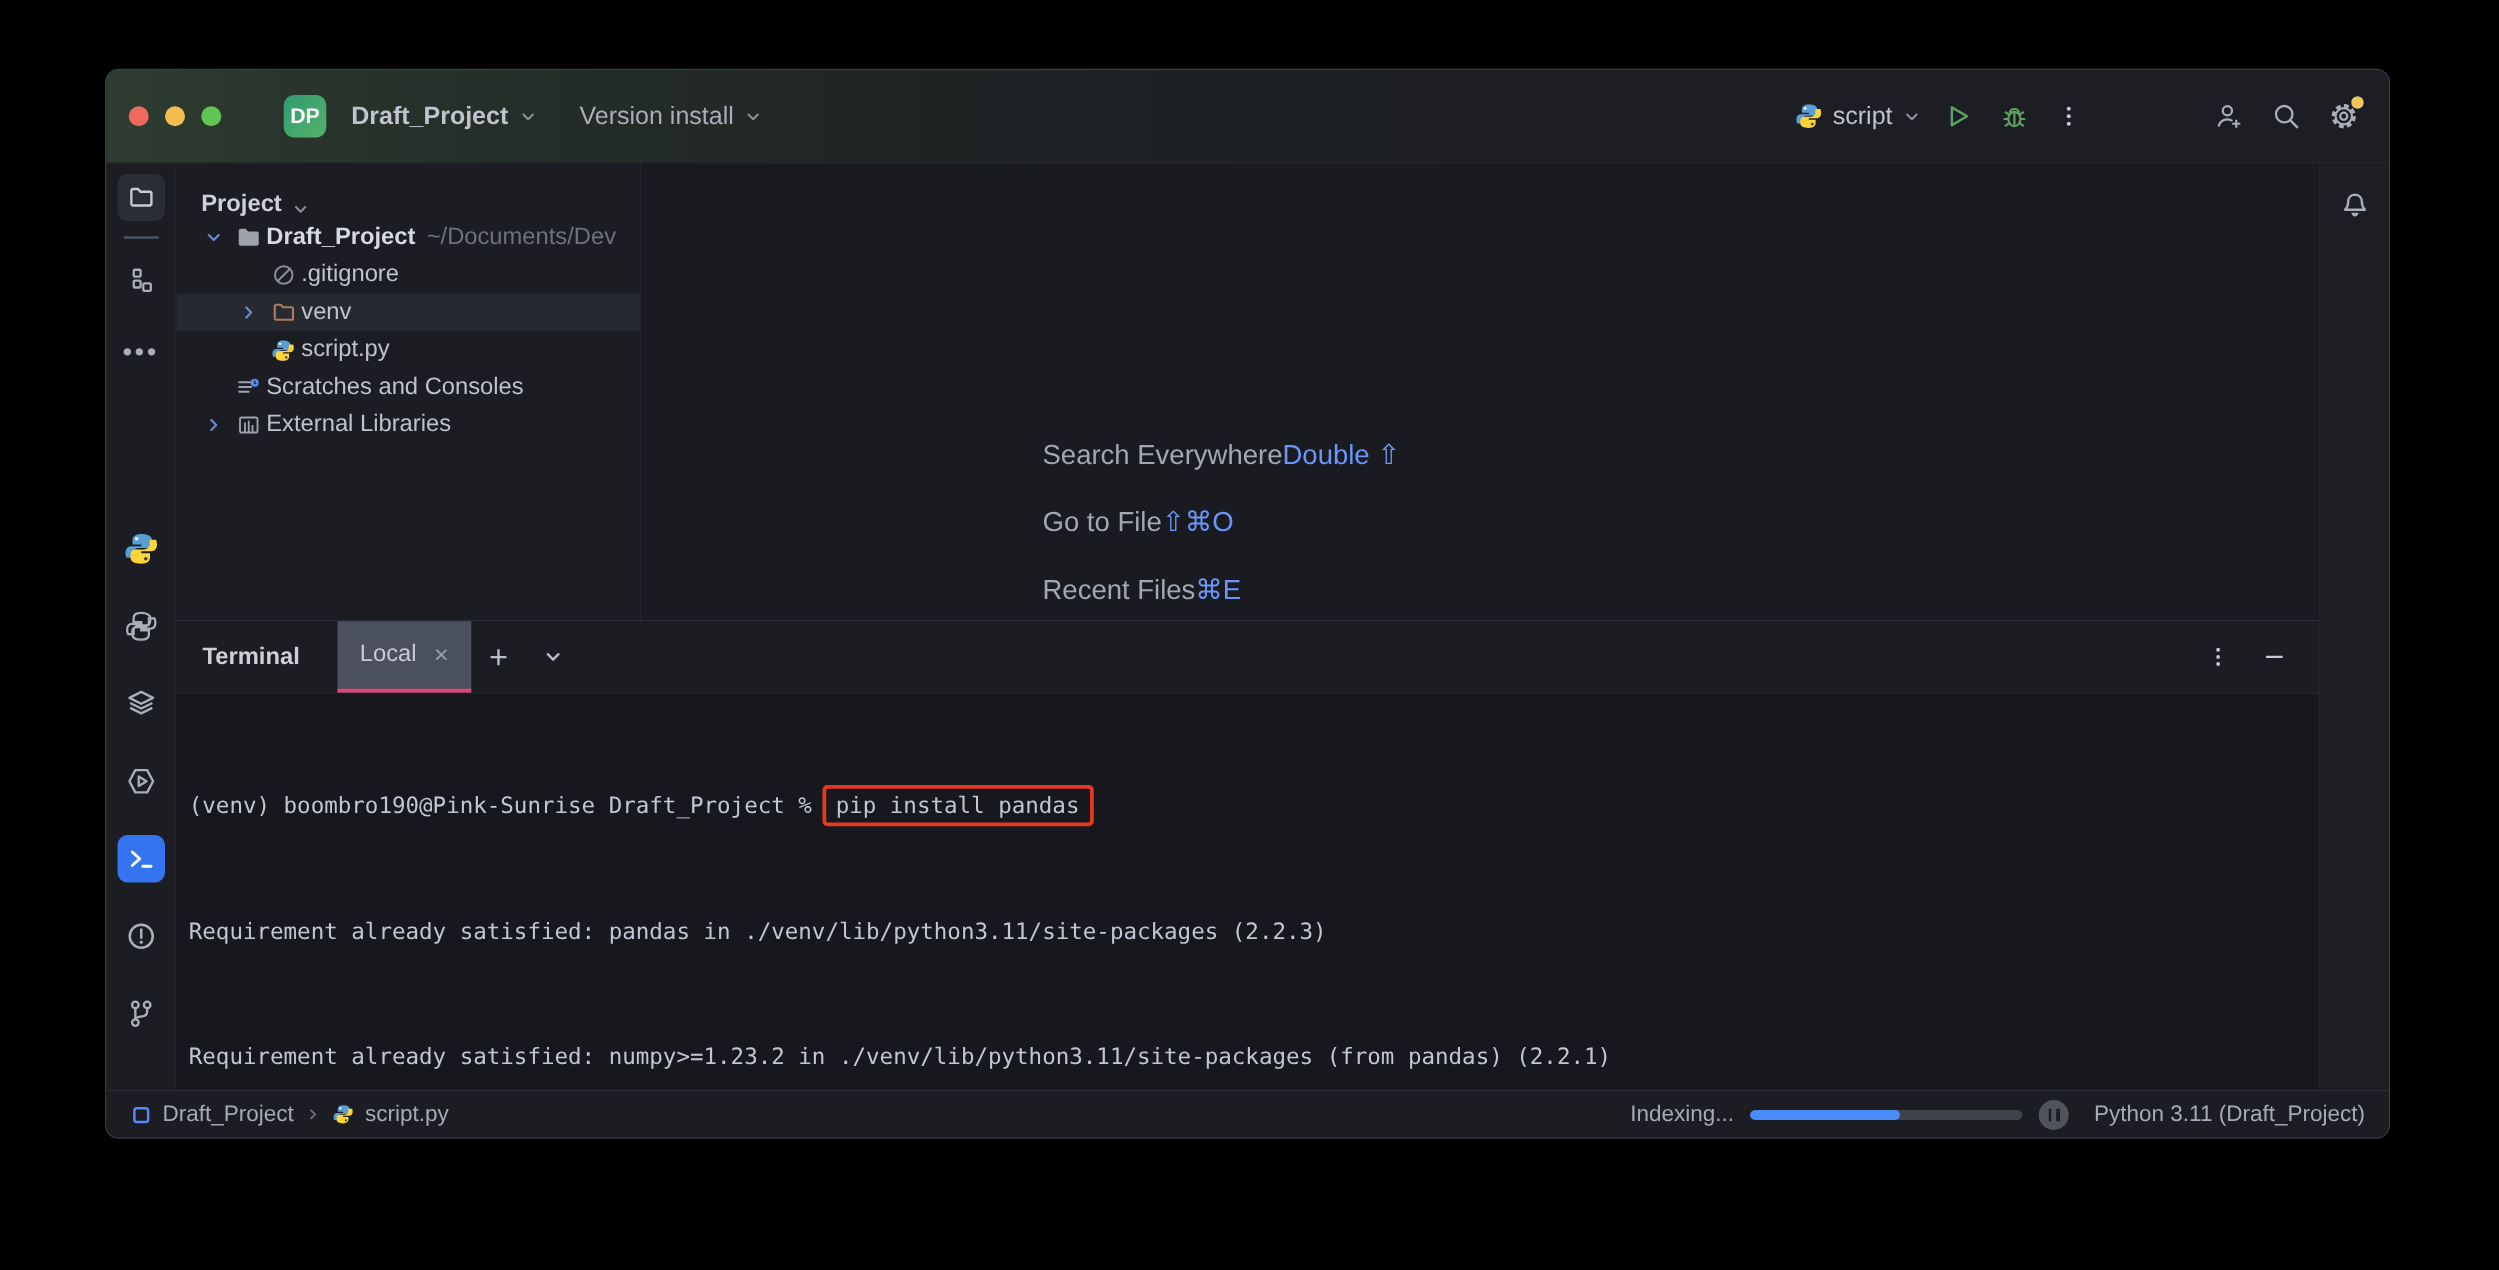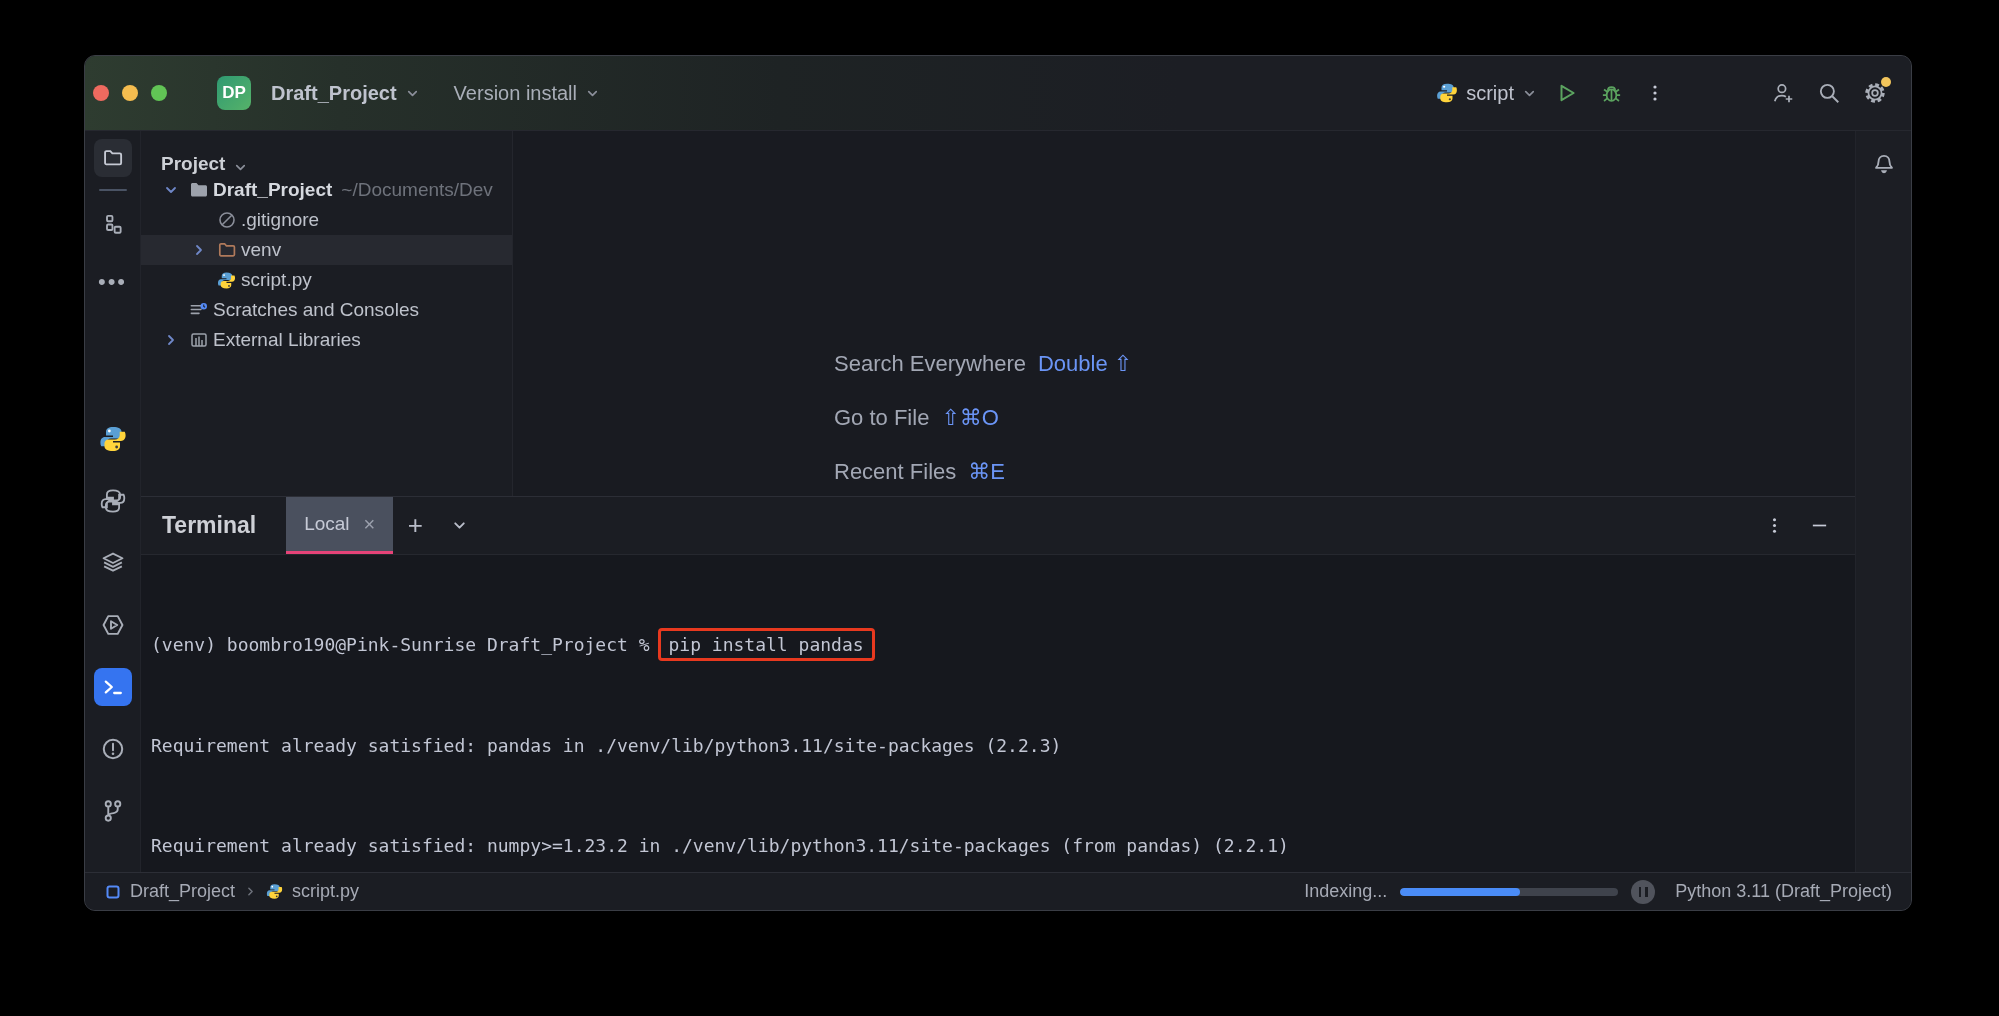--- a/index.html
+++ b/index.html
@@ -10,21 +10,21 @@
     position:absolute; left:84px; top:55px; width:1828px; height:856px;
     background:#1b1d23; border-radius:11px; overflow:hidden;
     border:1px solid #3a3d45; box-shadow:0 30px 70px rgba(0,0,0,.7);
     display:flex; flex-direction:column;
   }
 
   
   .titlebar {
     height:75px; flex:0 0 75px; display:flex; align-items:center;
     background:linear-gradient(90deg,#2e3c30 0%,#26302a 14%,#1e2324 38%,#1c1e24 60%,#1c1e24 100%);
-    padding:0 16px 0 8px; border-bottom:1px solid #26282f;
+    padding:0 16px 0 18px; border-bottom:1px solid #26282f;
   }
   .traffic { display:flex; gap:13px; margin-right:50px; }
   .traffic span { width:16px; height:16px; border-radius:50%; display:block; }
   .tl-red { background:#ee6a5f; } .tl-yellow { background:#f5bd4f; } .tl-green { background:#61c455; }
   .dp-badge {
     width:34px; height:34px; border-radius:8px; color:#fff; font-weight:700; font-size:17px;
     background:linear-gradient(135deg,#2f9a72,#56b269); display:flex; align-items:center; justify-content:center;
     margin-right:12px;
   }
   .tb-item { display:flex; align-items:center; gap:8px; color:#bfc3ce; font-size:20px; font-weight:600;
@@ -68,30 +68,30 @@
   .tr-chev { width:28px; flex:0 0 28px; display:flex; justify-content:center; color:#6f87c8; }
   .tr-icon { width:27px; flex:0 0 27px; display:flex; justify-content:center; align-items:center; }
   .tr-label { margin-left:1px; }
   .tr-label.bold { font-weight:700; color:#d6d9df; }
   .tr-path { color:#6e727b; margin-left:9px; }
   .ind-0 { padding-left:16px; } .ind-1 { padding-left:44px; }
 
   
   .editor { flex:1; background:#191b21; position:relative; min-width:0; }
   .hints { position:absolute; left:321px; top:218px; display:flex; flex-direction:column; gap:24px; }
-  .hint-row { display:flex; align-items:center; gap:12px; font-size:22px; height:30px; }
+  .hint-row { display:flex; align-items:center; font-size:22px; height:30px; }
   .hint-label { color:#a2a7b4; }
   .hint-keys { color:#6b95f6; }
 
   
   .terminal { flex:1; display:flex; flex-direction:column; border-top:1px solid #2c2e36; min-height:0; }
   .term-header { height:58px; flex:0 0 58px; background:#1b1d23; display:flex; align-items:stretch;
                  border-bottom:1px solid #26282f; }
   .term-title { display:flex; align-items:center; padding:0 30px 0 21px; color:#ced0d6;
-                font-size:23px; font-weight:700; }
+                font-size:19px; font-weight:700; }
   .term-tab { display:flex; align-items:center; gap:14px; background:#4a505e; padding:0 18px;
               border-bottom:3px solid #e64378; color:#c6cad6; font-size:19px; }
   .term-tab .x { color:#9ba0ad; font-size:20px; }
   .term-plus, .term-chev { display:flex; align-items:center; justify-content:center; width:44px; color:#b9bdc9; }
   .term-plus { font-size:26px; font-weight:300; }
   .term-actions { margin-left:auto; display:flex; align-items:center; gap:26px; padding-right:26px; color:#c6cad6; }
   .term-body { flex:1; background:#16181e; padding:6px 0 0 10px; overflow:hidden;
                font-family:"DejaVu Sans Mono","Liberation Mono",monospace; font-size:18px;
                line-height:33.5px; color:#c2c6d4; white-space:pre; }
   .cmdbox { display:inline-block; border:3px solid #e8391f; border-radius:4px; padding:0 8px;

